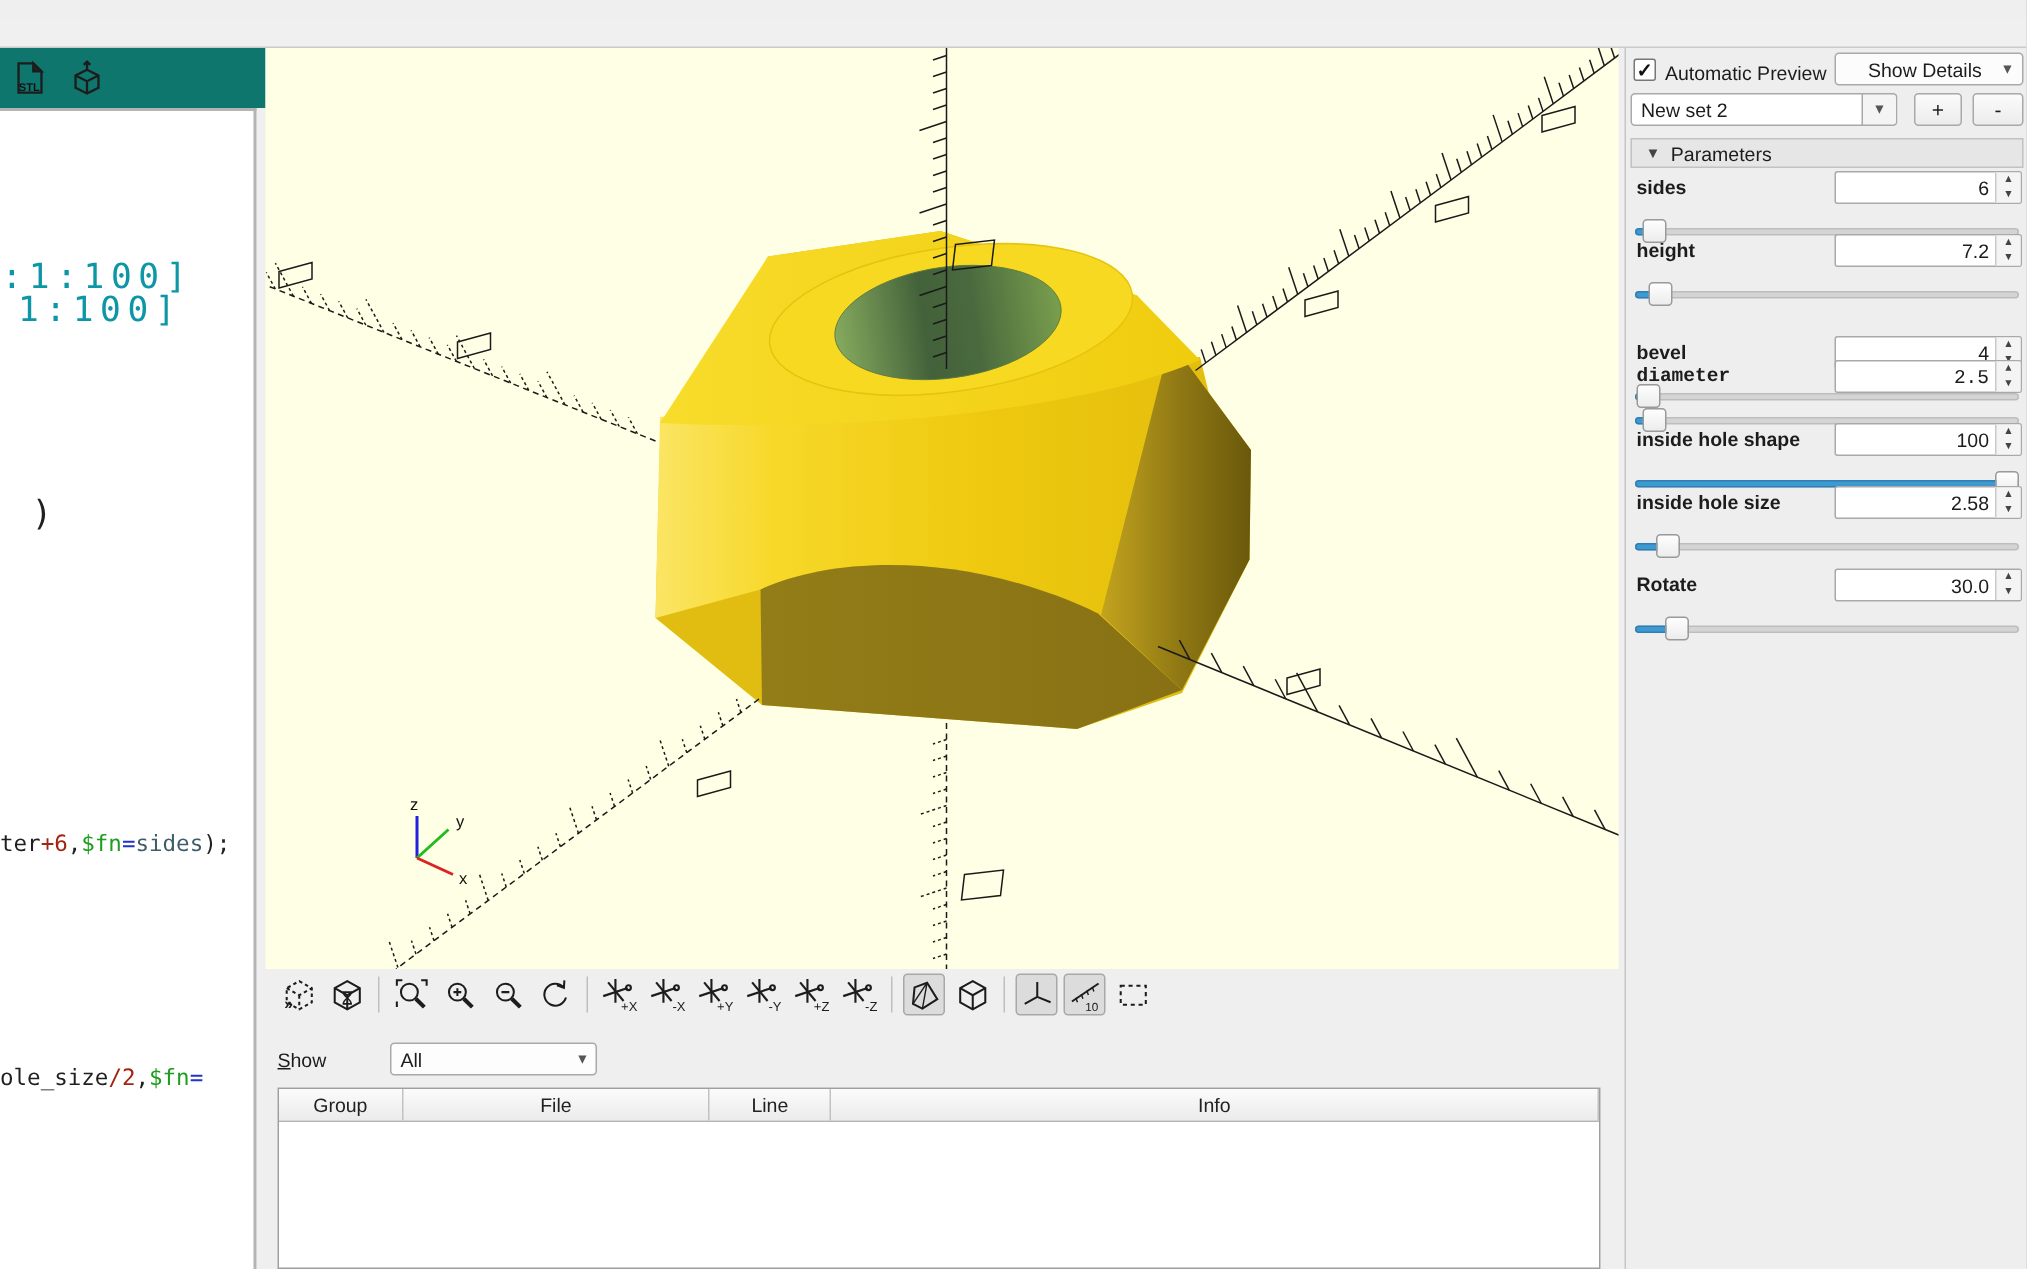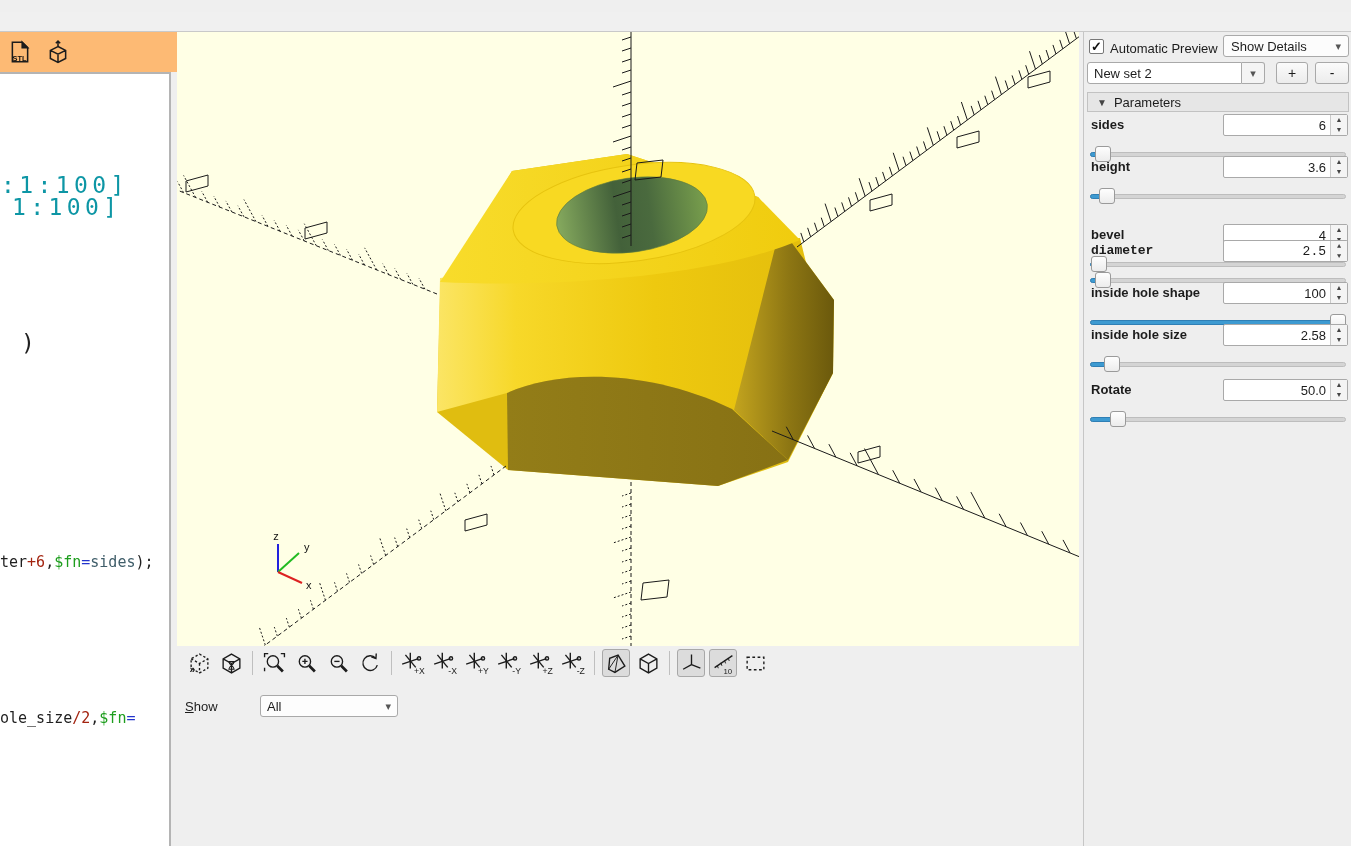--- a/index.html
+++ b/index.html
@@ -3,21 +3,21 @@
 <meta charset="utf-8">
 <style>
   html,body{margin:0;padding:0;background:#cfcfcf;}
   #app{position:relative;width:1351px;height:846px;background:#efefef;overflow:hidden;
        font-family:"Liberation Sans",sans-serif;color:#1c1c1c;}
   
   #title-bar{position:absolute;left:0;top:0;width:1351px;height:12px;background:#d6d6d6;overflow:hidden;}
   #title-bar .ttl{position:absolute;left:445px;top:-7px;font-size:13px;font-weight:bold;color:#566571;white-space:nowrap;}
   #menu-strip{position:absolute;left:0;top:12px;width:1351px;height:19px;background:#f0f0f0;border-bottom:1px solid #c9c9c9;}
   
-  #left-toolbar{position:absolute;left:0;top:32px;width:177px;height:40px;background:#fdba74;display:flex;align-items:center;padding-left:6px;box-sizing:border-box;gap:10px;}
+  #left-toolbar{position:absolute;left:0;top:32px;width:177px;height:40px;background:#0f766e;display:flex;align-items:center;padding-left:6px;box-sizing:border-box;gap:10px;}
   .tl-btn{width:28px;height:30px;display:flex;align-items:center;justify-content:center;}
   .tl-btn svg{stroke:#1c1c1c;fill:none;stroke-width:1.4;}
   #editor{position:absolute;left:0;top:72px;width:169px;height:774px;background:#ffffff;
           border-top:2px solid #b4b4b4;border-right:2px solid #b4b4b4;overflow:hidden;}
   .code-line{position:absolute;white-space:pre;font-family:"DejaVu Sans Mono",monospace;}
   .code-line.lg{font-size:23px;letter-spacing:4.4px;}
   .code-line.sm{font-size:15px;letter-spacing:0;}
   .tok-rng{color:#0d96a5}.tok-plain{color:#1f1f1f}.tok-num{color:#a32410}
   .tok-special{color:#1e9e1e}.tok-op{color:#2233cc}.tok-var{color:#3f5d69}
   
@@ -41,21 +41,21 @@
   #console-table{position:absolute;left:8px;top:79px;width:882px;height:121px;background:#ffffff;border:1px solid #9f9f9f;box-sizing:border-box;}
   #console-head{display:flex;height:21px;background:linear-gradient(#fbfbfb,#ebebeb);border-bottom:1px solid #b5b5b5;}
   .col-h{font-size:13px;color:#222;display:flex;align-items:center;justify-content:center;border-right:1px solid #c2c2c2;box-sizing:border-box;}
   
   #customizer{position:absolute;left:1083px;top:32px;width:268px;height:814px;background:#eeeeee;border-left:1px solid #c6c6c6;box-sizing:border-box;}
   #auto-preview-box{position:absolute;left:5px;top:7px;width:15px;height:15px;background:#fff;border:1px solid #777;border-radius:2px;
                     display:flex;align-items:center;justify-content:center;font-size:13px;font-weight:bold;color:#111;box-sizing:border-box;}
   #auto-preview-label{position:absolute;left:26px;top:9px;font-size:13px;}
   #details-select{position:absolute;left:139px;top:3px;width:126px;height:22px;background:#fcfcfc;border:1px solid #a9a9a9;border-radius:3px;
                   font-size:13px;display:flex;align-items:center;padding:0 7px;box-sizing:border-box;}
-  #details-select .val{flex:1;}
+  #details-select .val{flex:1;text-align:center;}
   #preset-combo{position:absolute;left:3px;top:30px;width:178px;height:22px;display:flex;}
   #preset-field{flex:1;background:#fff;border:1px solid #a9a9a9;border-radius:3px 0 0 3px;font-size:13px;display:flex;align-items:center;padding:0 6px;}
   #preset-arrow{width:22px;background:#f4f4f4;border:1px solid #a9a9a9;border-left:none;border-radius:0 3px 3px 0;
                 display:flex;align-items:center;justify-content:center;}
   .sq-btn{position:absolute;top:30px;height:22px;background:linear-gradient(#fbfbfb,#ececec);border:1px solid #a9a9a9;border-radius:3px;
           font-size:14px;display:flex;align-items:center;justify-content:center;box-sizing:border-box;}
   #add-preset{left:192px;width:32px;}
   #remove-preset{left:231px;width:34px;}
   #params-header{position:absolute;left:3px;top:60px;width:262px;height:20px;background:#e6e6e6;border:1px solid #c2c2c2;
                  display:flex;align-items:center;font-size:13px;box-sizing:border-box;}
@@ -447,20 +447,29 @@
           </svg>
         </div>
       </div>
     <div id="show-row">
       <div id="show-label"><span class="accel">S</span><span>how</span></div>
       <div id="show-select">
         <span class="val">All</span>
         <span class="dd-arrow">▾</span>
       </div>
     </div>
+    <div id="console-table">
+      <div id="console-head">
+          <div class="col-h" style="width: 83px;">Group</div>
+          <div class="col-h" style="width: 205px;">File</div>
+          <div class="col-h" style="width: 81px;">Line</div>
+          <div class="col-h" style="width: 513px;">Info</div>
+        </div>
+      <div id="console-body"></div>
+    </div>
   </div>
 
   <div id="customizer">
     <div id="auto-preview-box">
         <span>✓</span>
       </div>
     <div id="auto-preview-label">Automatic Preview</div>
     <div id="details-select">
       <span class="val">Show Details</span>
       <span class="dd-arrow">▾</span>
@@ -491,21 +500,21 @@
           </div>
           <div class="slider">
             <div class="groove"></div>
             <div class="fill" style="width: 13px;"></div>
             <div class="handle" style="left: 5px;"></div>
           </div>
         </div>
         <div class="param-row" style="top: 124px;">
           <div class="param-label">height</div>
           <div class="spinbox">
-            <div class="spin-val">3.6</div>
+            <div class="spin-val">7.2</div>
             <div class="spin-arrows">
               <div>▲</div>
               <div>▼</div>
             </div>
           </div>
           <div class="slider">
             <div class="groove"></div>
             <div class="fill" style="width: 17px;"></div>
             <div class="handle" style="left: 9px;"></div>
           </div>
@@ -566,21 +575,21 @@
           </div>
           <div class="slider">
             <div class="groove"></div>
             <div class="fill" style="width: 22px;"></div>
             <div class="handle" style="left: 14px;"></div>
           </div>
         </div>
         <div class="param-row" style="top: 334px; margin-top: 13px;">
           <div class="param-label">Rotate</div>
           <div class="spinbox">
-            <div class="spin-val">50.0</div>
+            <div class="spin-val">30.0</div>
             <div class="spin-arrows">
               <div>▲</div>
               <div>▼</div>
             </div>
           </div>
           <div class="slider">
             <div class="groove"></div>
             <div class="fill" style="width: 28px;"></div>
             <div class="handle" style="left: 20px;"></div>
           </div>

